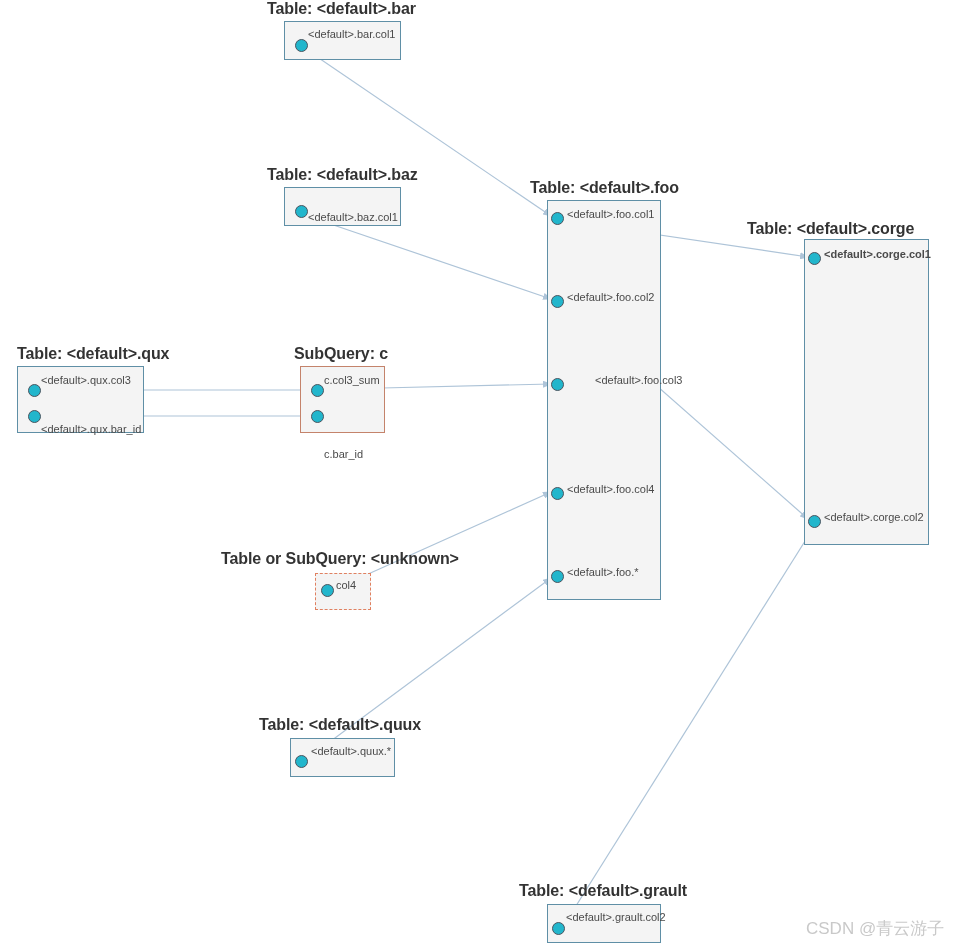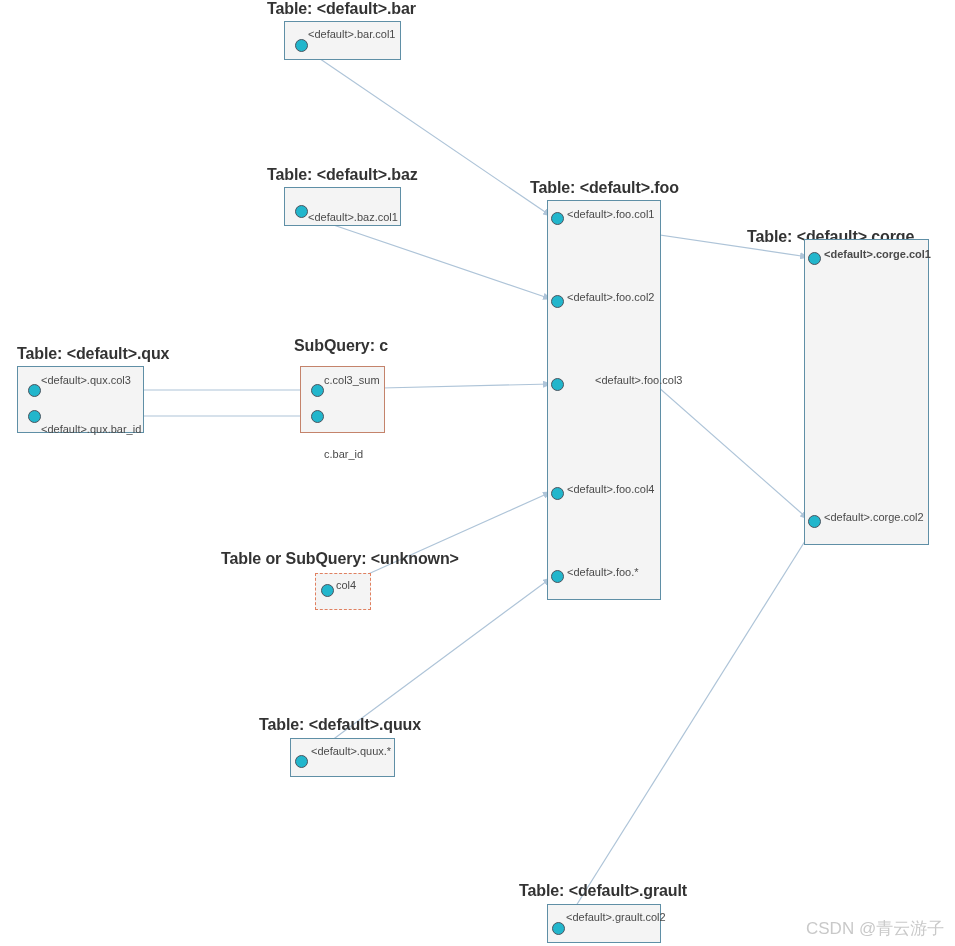--- a/index.html
+++ b/index.html
@@ -110,21 +110,21 @@
       </div>
       <div class="node-group">
         <div class="node-title" style="left: 4px; top: 345px; margin-left: 13px;">Table: &lt;default&gt;.qux</div>
         <div class="node-box" style="left: 17px; top: 366px; width: 127px; height: 67px;"></div>
         <div class="col-label" style="left: 41px; top: 374px;">&lt;default&gt;.qux.col3</div>
         <div class="port" style="left: 27.5px; top: 383.5px;"></div>
         <div class="col-label" style="left: 41px; top: 423px;">&lt;default&gt;.qux.bar_id</div>
         <div class="port" style="left: 27.5px; top: 409.5px;"></div>
       </div>
       <div class="node-group">
-        <div class="node-title" style="left: 294px; top: 337px;">SubQuery: c</div>
+        <div class="node-title" style="left: 294px; top: 345px;">SubQuery: c</div>
         <div class="node-box subquery" style="left: 300px; top: 366px; width: 85px; height: 67px;"></div>
         <div class="col-label" style="left: 324px; top: 374px;">c.col3_sum</div>
         <div class="port" style="left: 310.5px; top: 383.5px;"></div>
         <div class="col-label" style="left: 324px; top: 400px; margin-top: 48px;">c.bar_id</div>
         <div class="port" style="left: 310.5px; top: 409.5px;"></div>
       </div>
       <div class="node-group">
         <div class="node-title" style="left: 530px; top: 179px;">Table: &lt;default&gt;.foo</div>
         <div class="node-box" style="left: 547px; top: 200px; width: 114px; height: 400px;"></div>
         <div class="col-label" style="left: 567px; top: 208px;">&lt;default&gt;.foo.col1</div>
@@ -132,21 +132,21 @@
         <div class="col-label" style="left: 567px; top: 291px;">&lt;default&gt;.foo.col2</div>
         <div class="port" style="left: 550.5px; top: 294.5px;"></div>
         <div class="col-label" style="left: 595px; top: 374px;">&lt;default&gt;.foo.col3</div>
         <div class="port" style="left: 550.5px; top: 377.5px;"></div>
         <div class="col-label" style="left: 567px; top: 483px;">&lt;default&gt;.foo.col4</div>
         <div class="port" style="left: 550.5px; top: 486.5px;"></div>
         <div class="col-label" style="left: 567px; top: 566px;">&lt;default&gt;.foo.*</div>
         <div class="port" style="left: 550.5px; top: 569.5px;"></div>
       </div>
       <div class="node-group">
-        <div class="node-title" style="left: 747px; top: 220px; margin-top: 8px;">Table: &lt;default&gt;.corge</div>
+        <div class="node-title" style="left: 747px; top: 220px;">Table: &lt;default&gt;.corge</div>
         <div class="node-box" style="left: 804px; top: 239px; width: 125px; height: 306px;"></div>
         <div class="col-label" style="left: 824px; top: 248px; font-weight: bold;">&lt;default&gt;.corge.col1</div>
         <div class="port" style="left: 807.5px; top: 251.5px;"></div>
         <div class="col-label" style="left: 824px; top: 511px;">&lt;default&gt;.corge.col2</div>
         <div class="port" style="left: 807.5px; top: 514.5px;"></div>
       </div>
       <div class="node-group">
         <div class="node-title" style="left: 221px; top: 550px;">Table or SubQuery: &lt;unknown&gt;</div>
         <div class="node-box unknown" style="left: 315px; top: 573px; width: 56px; height: 37px;"></div>
         <div class="col-label" style="left: 336px; top: 579px;">col4</div>

